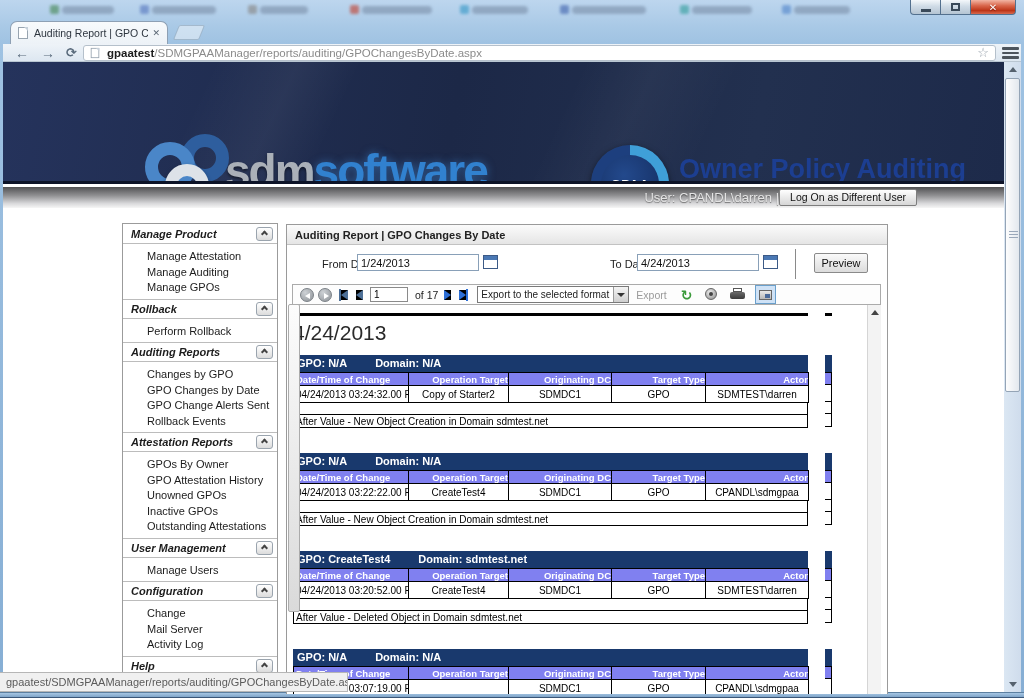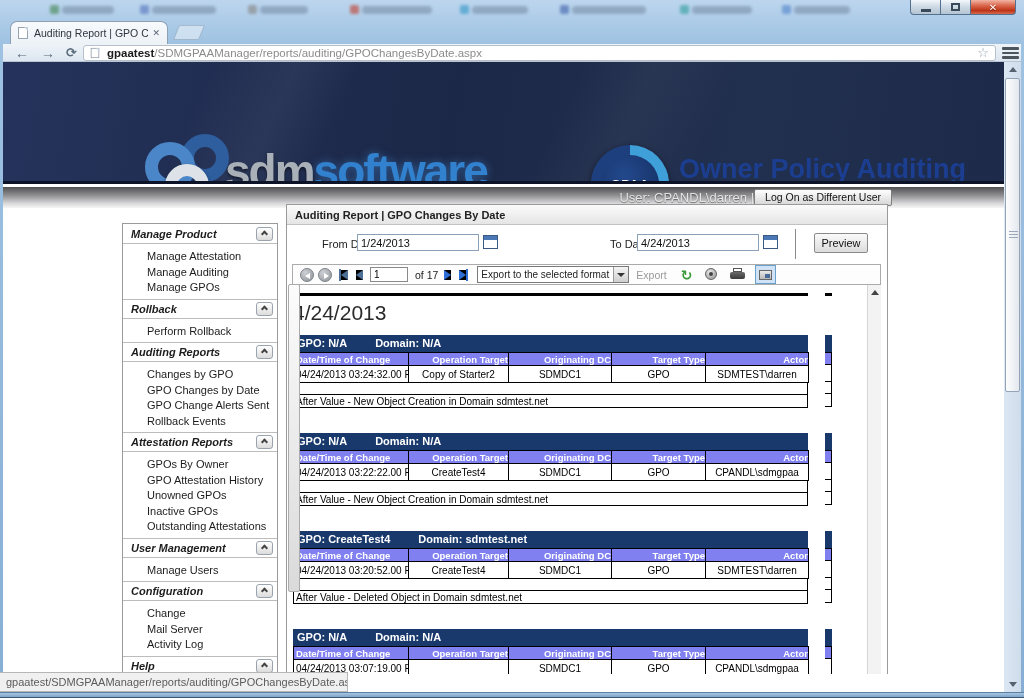--- a/index.html
+++ b/index.html
@@ -65,35 +65,35 @@
     background:conic-gradient(#3f9fd8 0 86deg,#1e2a4c 86deg 92deg,#2e8f45 92deg 148deg,#1e2a4c 148deg 156deg,#c3281e 156deg 250deg,#1e2a4c 250deg 257deg,#1d3f7e 257deg 360deg);
     box-shadow:0 2px 6px rgba(0,0,0,.55); }
   .gpaa-inner { position:absolute; inset:10px; border-radius:50%; background:radial-gradient(circle at 40% 35%,#23498c,#132c5e);
     display:flex; align-items:center; justify-content:center; color:#fff; font-size:13px; font-weight:bold; letter-spacing:.5px; }
   .product-name { position:absolute; left:676px; top:92px; color:#1c4097; font-size:27px; font-weight:bold; line-height:31px; opacity:.92; }
 
   
   .userband { position:absolute; left:3px; top:187px; width:1001px; height:21px;
     background:linear-gradient(#505052,#8f8f91 40%,#d8d8da 78%,#f6f6f6); display:flex; align-items:center; justify-content:flex-end; }
   .user-label { color:#e4e4e4; font-size:13px; text-shadow:0 1px 1px rgba(0,0,0,.45); margin-right:0; }
-  .logon-btn { height:17px; margin-right:112px; padding:0 10px; font-size:10.5px; color:#111;
+  .logon-btn { height:17px; margin-right:87px; padding:0 10px; font-size:10.5px; color:#111;
     background:linear-gradient(#fefefe,#d6d6d6); border:1px solid #7d7d7d; border-radius:2px; line-height:15px; }
 
   
   .sidebar { position:absolute; left:122px; top:223px; width:156px; background:#fff; border:1px solid #9b9b9b; font-size:11px; }
   .sb-hdr { height:20px; display:flex; align-items:center; border-bottom:1px solid #bcbcbc; padding:0 4px 0 8px; }
   .sb-sec + .sb-sec .sb-hdr { border-top:1px solid #bcbcbc; margin-top:-1px; }
   .sb-hdr-t { flex:1; font-weight:bold; color:#1c1c1c;font-style:italic; }
   .sb-col { width:17px; height:14px; border:1px solid #9aa4ae; border-radius:3px; background:linear-gradient(#fff,#dcdcdc); display:flex; align-items:center; justify-content:center; }
   .chev-up { width:5px; height:5px; border-left:2px solid #444; border-top:2px solid #444; transform:rotate(45deg) translate(-1px,-1px); margin-top:3px; }
   .sb-items { padding:5px 0 4px; }
   .sb-item { height:15.5px; line-height:15.5px; padding-left:24px; color:#1c1c1c; font-weight:400; white-space:nowrap; }
 
   
-  .panel { position:absolute; left:286px; top:204px; width:602px; height:470px; border:1px solid #9a9a9a; border-bottom:none; background:#fff; overflow:hidden; }
+  .panel { position:absolute; left:286px; top:224px; width:602px; height:470px; border:1px solid #9a9a9a; border-bottom:none; background:#fff; overflow:hidden; }
   .panel-title { height:20px; background:linear-gradient(#fbfbfb,#e5e5e5); border-bottom:1px solid #c2c2c2;
     font-size:11px; font-weight:bold; color:#222; line-height:20px; padding-left:8px; }
   .form-row { position:relative; height:38px; }
   .flabel { position:absolute; top:13px; font-size:11px; color:#222;padding-left:25px; }
   .dinput { position:absolute; top:9px; width:122px; height:17px; border:1px solid #89a0b8; font-size:11px; font-family:inherit; padding:0 3px; color:#111; }
   .cal-ico { position:absolute; top:10px; width:15px; height:14px; border:1px solid #3c5a86;
     background:linear-gradient(#4a78b4,#4a78b4 4px,#fff 4px),
       repeating-linear-gradient(to right,transparent 0 3px,#9ab0c8 3px 4px),
       repeating-linear-gradient(to bottom,transparent 0 3px,#9ab0c8 3px 4px); background-color:#fff; }
   .vsep { position:absolute; left:508px; top:4px; width:1px; height:30px; background:#8a8a8a; }

